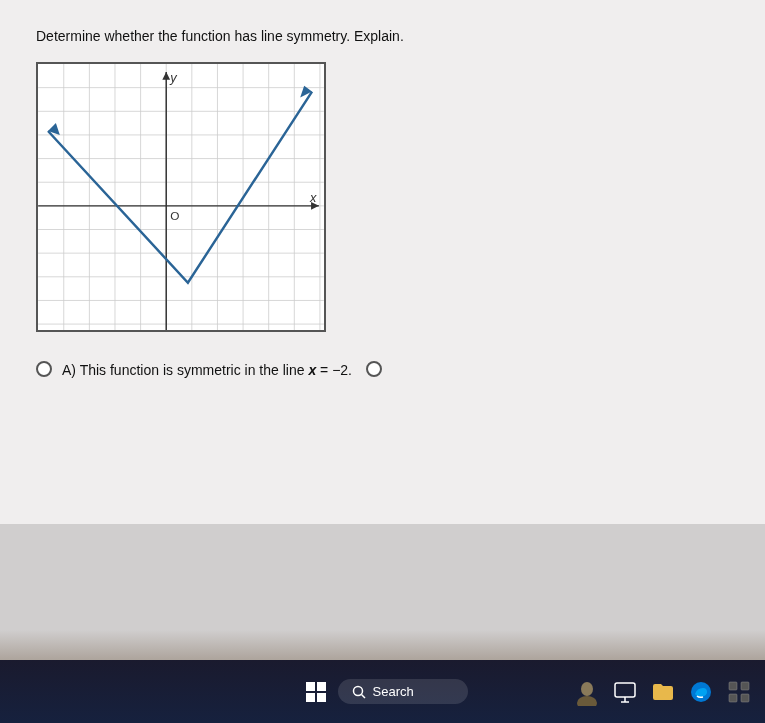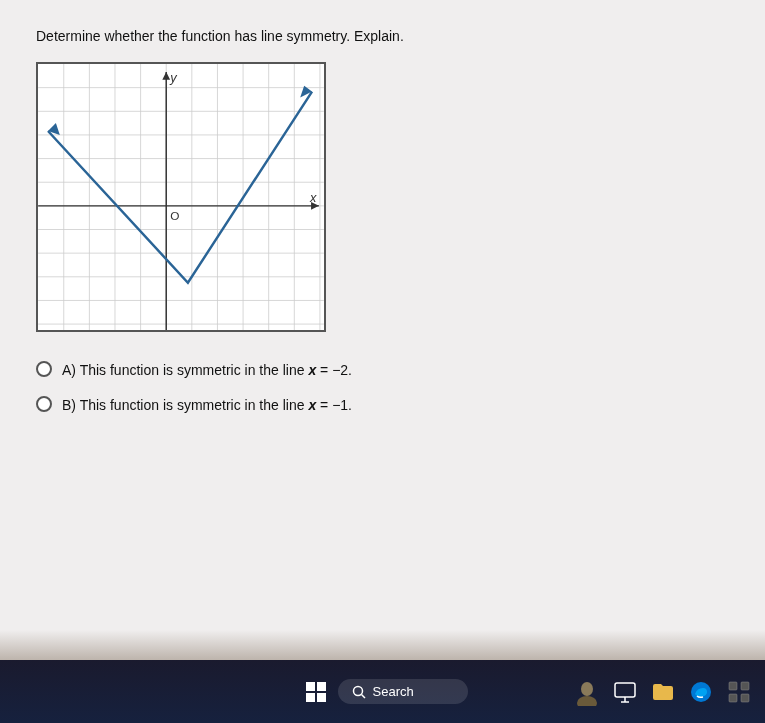--- a/index.html
+++ b/index.html
@@ -8,21 +8,21 @@
       height: 723px;
       background: #d0cece;
       font-family: 'Segoe UI', Arial, sans-serif;
       overflow: hidden;
       position: relative;
     }
 
     .main-content {
       background: #f0eeee;
       width: 765px;
-      height: 660px;
+      height: 524px;
       padding: 28px 36px 20px 36px;
       position: relative;
     }
 
     .question-text {
       font-size: 14px;
       color: #111;
       margin-bottom: 18px;
       font-weight: 400;
     }
@@ -31,21 +31,21 @@
       width: 290px;
       height: 270px;
       border: 2px solid #555;
       position: relative;
       background: #fff;
       margin-bottom: 28px;
     }
 
     .options-container {
       display: flex;
-      flex-direction: column;
+      flex-direction: row;
       gap: 14px;
       margin-top: 10px;
     }
 
     .option-row {
       display: flex;
       align-items: flex-start;
       gap: 10px;
       font-size: 14px;
       color: #111;
@@ -222,23 +222,20 @@
 
   <div class="options-container">
     <div class="option-row">
       <span class="option-radio"></span>
       <span class="option-text">
         A) This function is symmetric in the line <em>x</em> = −2.
       </span>
     </div>
     <div class="option-row">
       <span class="option-radio"></span>
-      <span class="option-text">
-        B) This function is symmetric in the line <em>x</em> = −1.
-      </span>
     </div>
   </div>
 </div>
 
 <div class="dark-bottom"></div>
 
 <div class="taskbar">
   <div class="taskbar-center">
     <div class="windows-btn">
       <div class="windows-icon">

